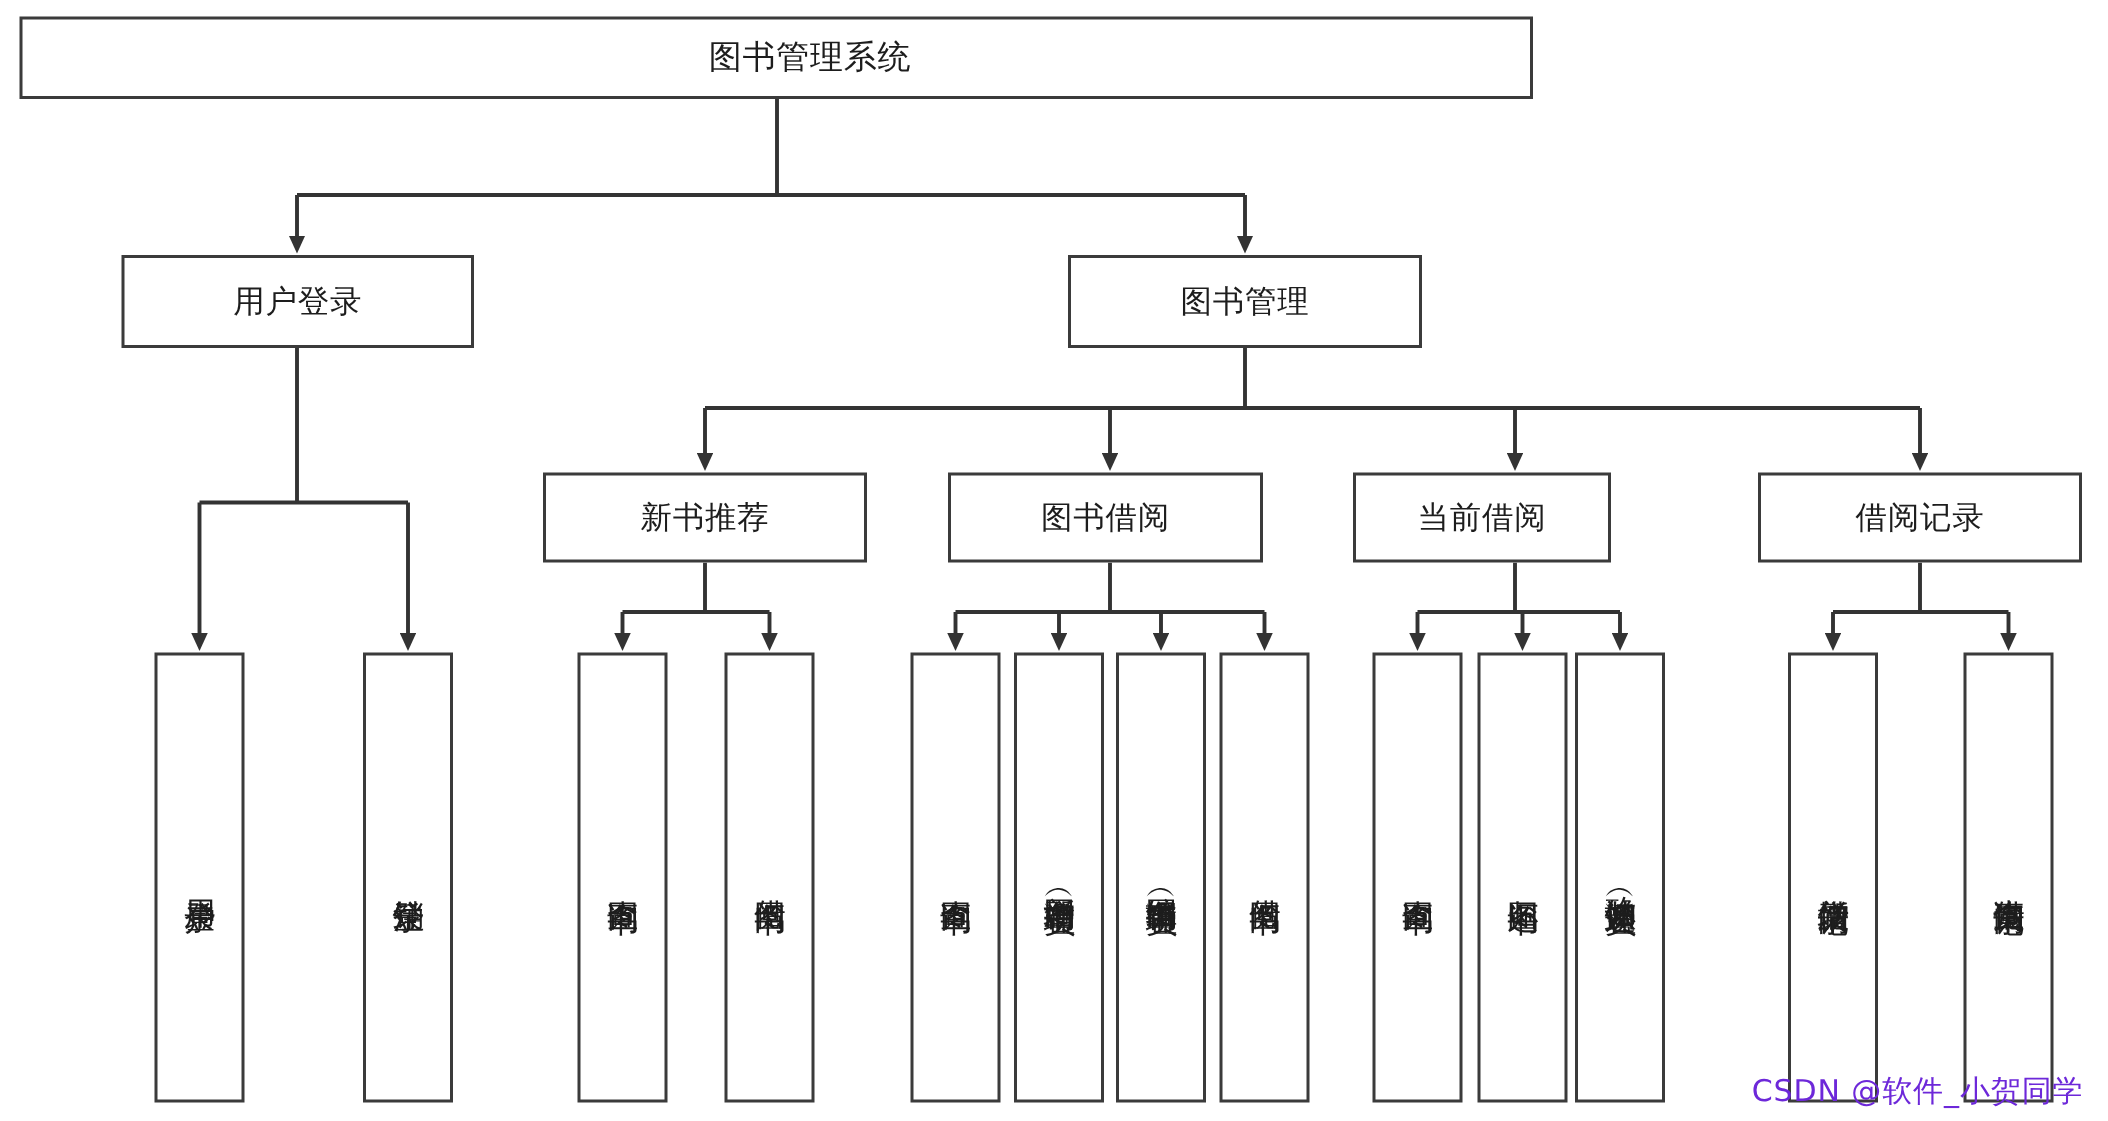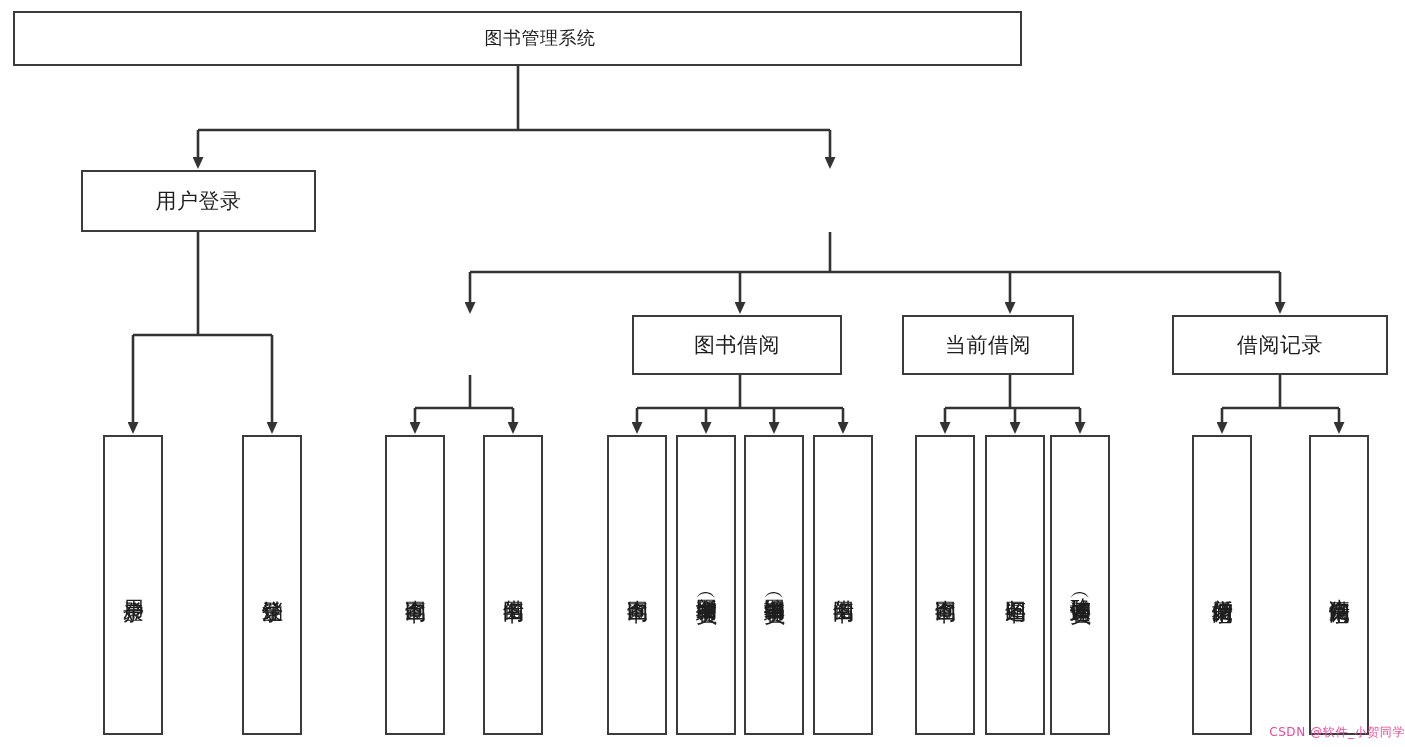--- a/index.html
+++ b/index.html
@@ -3,26 +3,26 @@
 <meta charset="utf-8">
 <style>
   html,body{margin:0;padding:0;background:#ffffff;}
   body{width:1405px;height:747px;position:relative;overflow:hidden;
        font-family:"DejaVu Sans","Liberation Sans",sans-serif;color:#1a1a1a;}
   #canvas{position:absolute;left:0;top:0;width:1405px;height:747px;}
   svg.links{position:absolute;left:0;top:0;width:1405px;height:747px;pointer-events:none;}
   .node{position:absolute;box-sizing:border-box;background:#ffffff;
         border:2.2px solid #3b3b3b;display:flex;align-items:center;justify-content:center;}
   .node .lbl{font-size:21px;line-height:1.25;letter-spacing:.5px;color:#1d1d1d;white-space:nowrap;}
-  .node.root .lbl{font-size:18px;margin-left:45px;}
+  .node.root .lbl{font-size:22px;margin-left:45px;}
   .node.leaf{writing-mode:vertical-rl;text-orientation:upright;}
   .node.leaf .lbl{font-size:21px;writing-mode:vertical-rl;text-orientation:upright;
                   line-height:1.18;letter-spacing:1px;white-space:normal;
                   display:block;text-align:center;}
-  .watermark{position:absolute;right:0;bottom:6px;font-size:12px;color:#ec4899;
+  .watermark{position:absolute;right:16px;bottom:6px;font-size:20px;color:#6d28d9;
              letter-spacing:.6px;white-space:nowrap;}
 </style>
 </head>
 <body>
 
 <div id="canvas">
 
   <svg class="links" viewBox="0 0 1405 747" xmlns="http://www.w3.org/2000/svg">
     <defs>
       <marker id="arw" markerWidth="12" markerHeight="11" refX="1" refY="5.5" orient="auto" markerUnits="userSpaceOnUse">
@@ -73,21 +73,27 @@
     </g>
   </svg>
 
   <div class="node root" style="left:13px;top:11px;width:1009px;height:55px;">
     <span class="lbl">图书管理系统</span>
   </div>
 
   <div class="node" style="left:81px;top:170px;width:235px;height:62px;">
     <span class="lbl">用户登录</span>
   </div>
+  <div class="node" style="left:712px;top:170px;width:236px;height:62px;">
+    <span class="lbl">图书管理</span>
+  </div>
 
+  <div class="node" style="left:362px;top:315px;width:216px;height:60px;">
+    <span class="lbl">新书推荐</span>
+  </div>
   <div class="node" style="left:632px;top:315px;width:210px;height:60px;">
     <span class="lbl">图书借阅</span>
   </div>
   <div class="node" style="left:902px;top:315px;width:172px;height:60px;">
     <span class="lbl">当前借阅</span>
   </div>
   <div class="node" style="left:1172px;top:315px;width:216px;height:60px;align-items:center;">
     <span class="lbl">借阅记录</span>
   </div>
 

